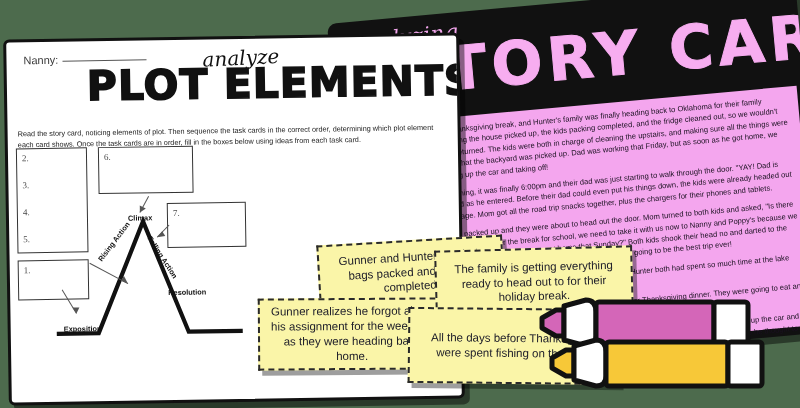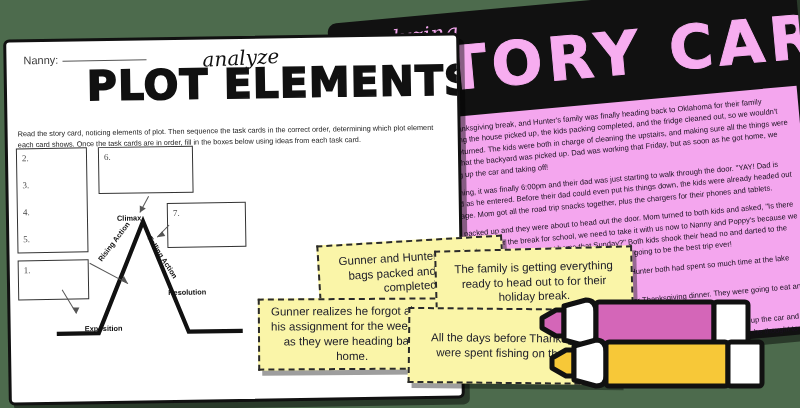--- a/index.html
+++ b/index.html
@@ -100,22 +100,22 @@
     position:absolute;left:5px;font-size:9px;color:#4a4a4a;
     font-family:"Liberation Serif", serif;
   }
 
   
   .arc{position:absolute;left:0;top:0;width:100%;height:100%;pointer-events:none;}
   .lbl{
     position:absolute;font-size:7.4px;font-weight:bold;color:#111;
     font-family:"Liberation Sans", sans-serif;white-space:nowrap;
   }
-  .lbl-expo{left:66px;top:283px;padding-left:8px;}
-  .lbl-climax{left:108px;top:173px;}
+  .lbl-expo{left:45px;top:283px;padding-left:8px;}
+  .lbl-climax{left:119px;top:173px;}
   .lbl-rise{left:90px;top:215px;transform:rotate(-52deg);transform-origin:left center;}
   .lbl-fall{left:140px;top:192px;transform:rotate(58deg);transform-origin:left center;}
   .lbl-res{left:158px;top:248px;}
 
   
   .task{
     position:absolute;background:#faf5a8;
     border:2px dashed #2a2a2a;
     box-shadow:4px 5px 0 rgba(0,0,0,.38);
     box-sizing:border-box;

